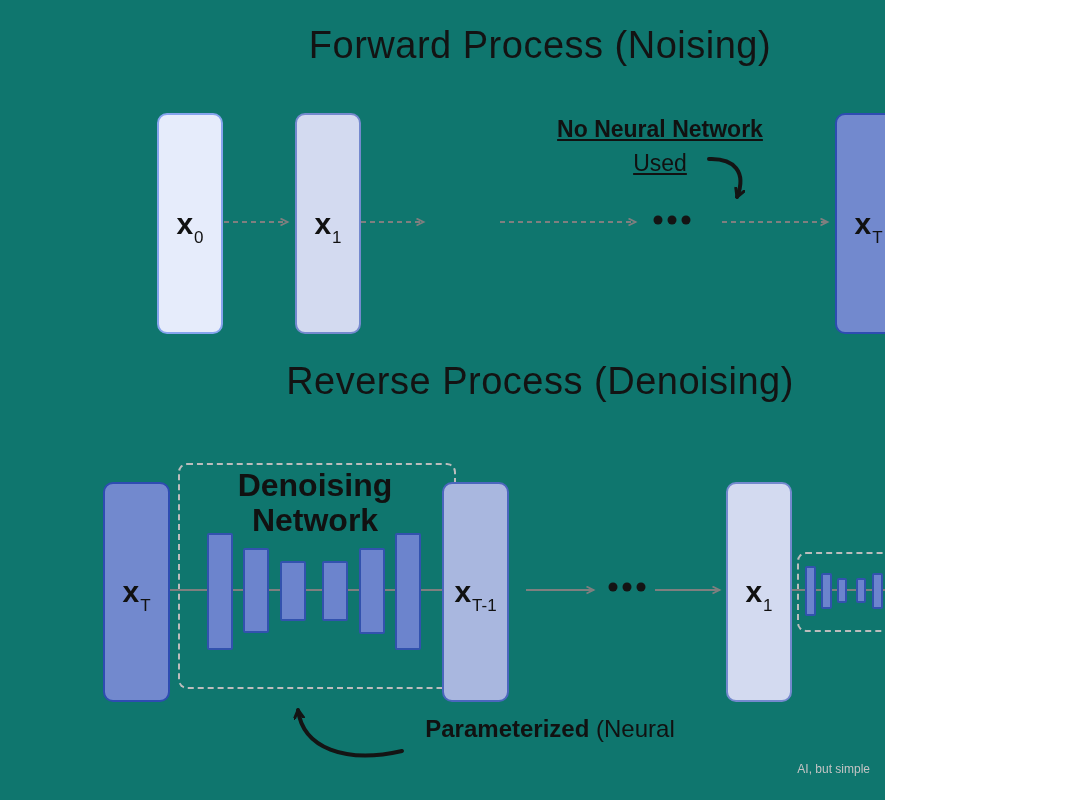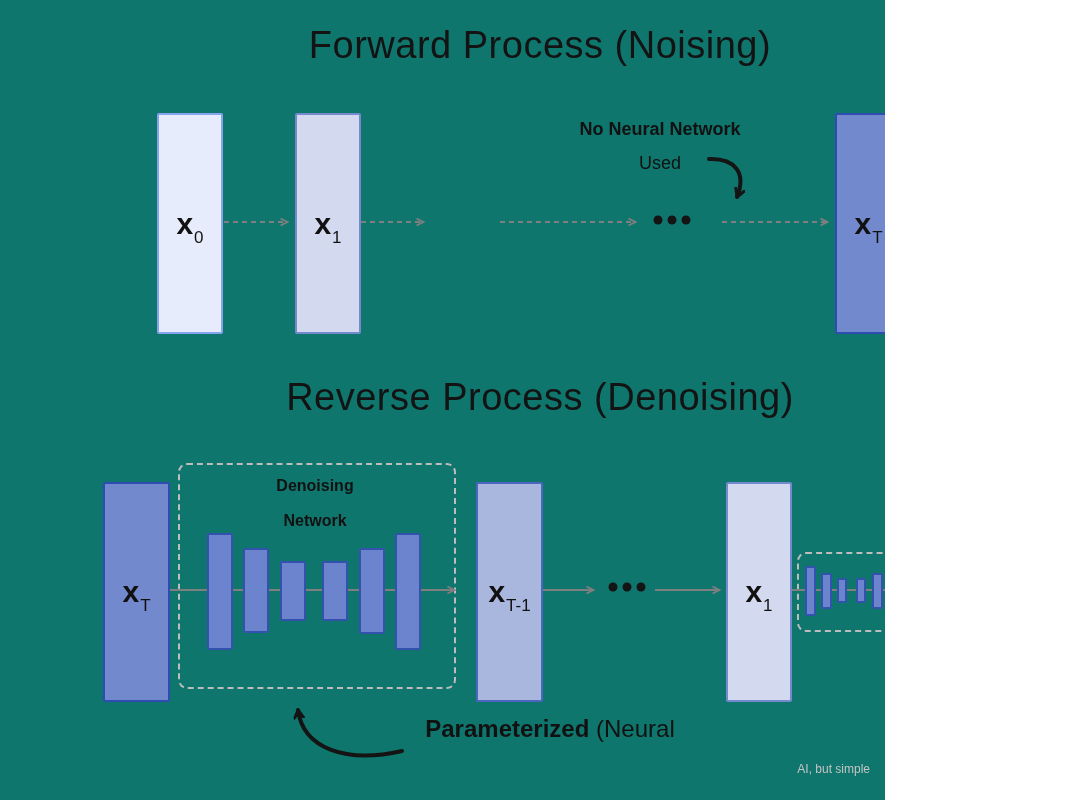--- a/index.html
+++ b/index.html
@@ -5,50 +5,50 @@
   html,body{margin:0;padding:0;background:#ffffff;}
   .canvas{
     position:relative;width:885px;height:800px;background:#0f766e;overflow:hidden;
     font-family:"Liberation Sans",sans-serif;color:#141414;
   }
   .title{
     position:absolute;left:0;width:1080px;text-align:center;
     font-size:38px;font-weight:400;letter-spacing:.5px;color:#131313;z-index:3;
   }
   .title.forward{top:24px;}
-  .title.reverse{top:376px;}
+  .title.reverse{top:360px;}
   svg.overlay{position:absolute;left:0;top:0;z-index:1;pointer-events:none;}
   .dline{stroke:var(--arrow-gray);stroke-width:2;stroke-dasharray:5 4;fill:none;}
   .gline{stroke:var(--arrow-gray);stroke-width:2;fill:none;}
   .curve{stroke:var(--ink);stroke-width:4;fill:none;stroke-linecap:round;}
   .dot{fill:var(--ink);}
   #mchev path{stroke:var(--arrow-gray);fill:none;}
   #mblack path{stroke:var(--ink);fill:none;}
   .node{
     position:absolute;border:2px solid var(--nborder);background:var(--nfill);
-    border-radius:2px;display:flex;align-items:center;justify-content:center;z-index:2;
+    border-radius:10px;display:flex;align-items:center;justify-content:center;z-index:2;
   }
   .nlabel{white-space:nowrap;line-height:1;}
   .nbase{font-weight:700;font-size:30px;color:#111;}
   .nsub{font-size:17px;font-weight:400;position:relative;top:9px;margin-left:1px;color:#111;}
   .dashedbox{
     position:absolute;border:2px dashed var(--dashed-box);border-radius:9px;
     background:transparent;z-index:0;
   }
   .bar{
     position:absolute;background:var(--bar-fill);border:2px solid var(--bar-border);
     border-radius:2px;z-index:2;box-sizing:border-box;
   }
   .netlabel{
     position:absolute;left:178px;top:468px;width:274px;text-align:center;
-    font-size:16px;font-weight:700;line-height:35px;color:#111;z-index:3;
+    font-size:32px;font-weight:700;line-height:35px;color:#111;z-index:3;
   }
   .anno-top{
     position:absolute;left:520px;top:112px;width:280px;text-align:center;
-    font-size:18px;line-height:34px;color:#111;z-index:3;
+    font-size:23px;line-height:34px;color:#111;z-index:3;text-decoration:underline;
   }
   .anno-top .b{font-weight:700;}
   .anno-bottom{
     position:absolute;left:385px;top:712px;width:330px;text-align:center;
     font-size:24px;line-height:34px;color:#111;z-index:3;
   }
   .anno-bottom .b{font-weight:700;}
   .watermark{
     position:absolute;right:15px;top:762px;font-size:12px;color:var(--watermark);z-index:3;
   }
@@ -134,21 +134,21 @@
   <div class="bar" style="left:805px;top:566px;width:11px;height:50px;"></div>
   <div class="bar" style="left:821px;top:573px;width:11px;height:36px;"></div>
   <div class="bar" style="left:837px;top:578px;width:10px;height:25px;"></div>
   <div class="bar" style="left:856px;top:578px;width:10px;height:25px;"></div>
   <div class="bar" style="left:872px;top:573px;width:11px;height:36px;"></div>
   <div class="bar" style="left:887px;top:566px;width:11px;height:50px;"></div>
 
   <div class="node" style="left:103px;top:482px;width:63px;height:216px;--nfill:var(--xt-fill);--nborder:var(--xt-border);">
     <span class="nlabel"><b class="nbase">x</b><span class="nsub">T</span></span>
   </div>
-  <div class="node" style="left:476px;top:482px;width:63px;height:216px;--nfill:var(--x2-fill);--nborder:var(--x2-border);">
+  <div class="node" style="left:442px;top:482px;width:63px;height:216px;--nfill:var(--x2-fill);--nborder:var(--x2-border);">
     <span class="nlabel"><b class="nbase">x</b><span class="nsub">T-1</span></span>
   </div>
   <div class="node" style="left:726px;top:482px;width:62px;height:216px;--nfill:var(--x1-fill);--nborder:var(--x1-border);">
     <span class="nlabel"><b class="nbase">x</b><span class="nsub">1</span></span>
   </div>
   <div class="node" style="left:914px;top:483px;width:63px;height:215px;--nfill:var(--x0-fill);--nborder:var(--x0-border);">
     <span class="nlabel"><b class="nbase">x</b><span class="nsub">0</span></span>
   </div>
 
   <div class="anno-bottom">

